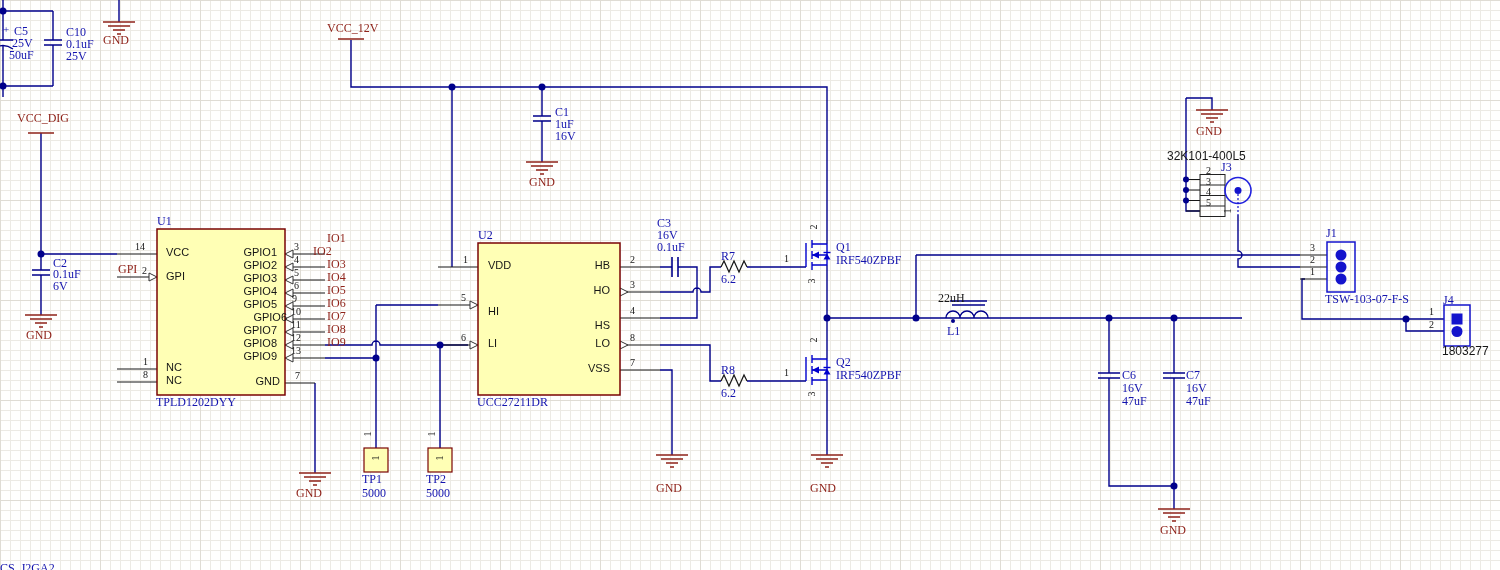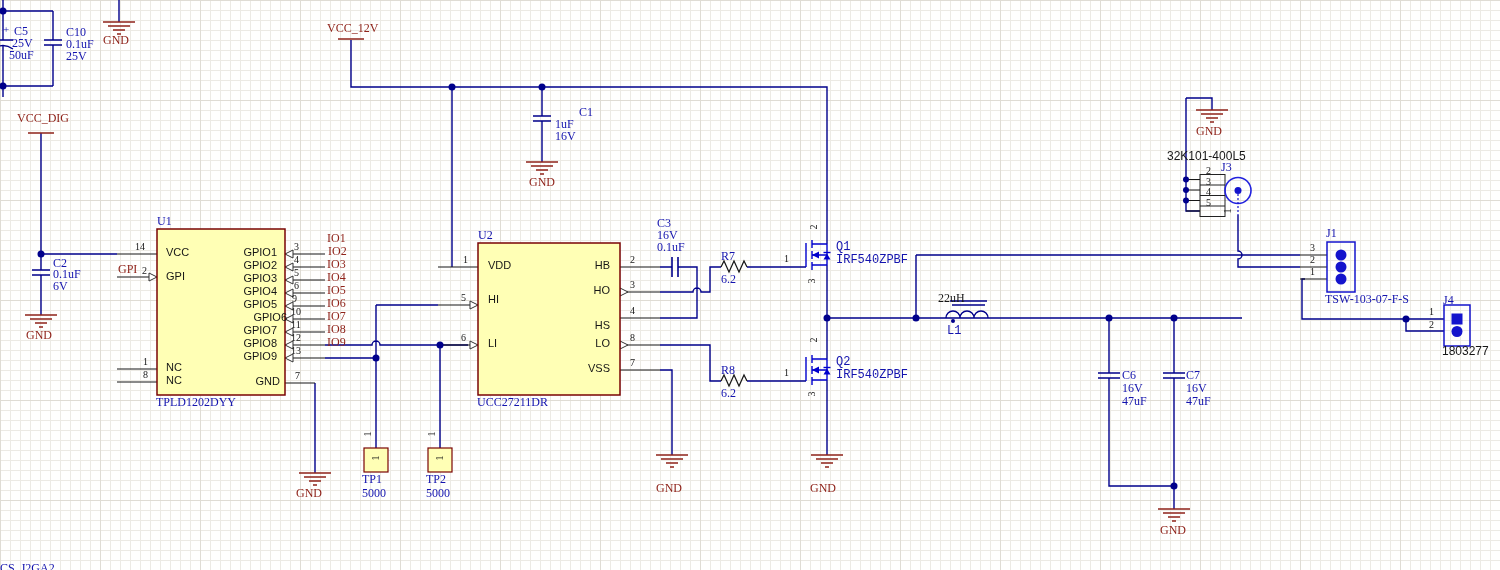--- a/index.html
+++ b/index.html
@@ -12,21 +12,21 @@
       repeating-linear-gradient(to right, #ECEAE4 0 1px, transparent 1px 10px),
       repeating-linear-gradient(to bottom, #ECEAE4 0 1px, transparent 1px 10px);
     font-family:"Liberation Serif",serif;
   }
   svg{position:absolute;left:0;top:0;}
   .lbl{position:absolute;font-family:"Liberation Serif",serif;font-size:12px;line-height:1.05;white-space:nowrap;}
   .b{color:#1313AE}
   .r{color:#8F231A}
   .k{color:#161616}
   .sans{font-family:"Liberation Sans",sans-serif;font-size:11px;color:#161616}
-  .sb{font-family:Liberation Mono, monospace;font-size:12px;color:#1313AE}
+  .sb{font-family:Liberation Serif, serif;font-size:12px;color:#1313AE}
   .sk{font-family:"Liberation Sans",sans-serif;font-size:12px;color:#161616}
   .pn{font-family:"Liberation Serif",serif;font-size:10px;color:#161616}
   .ra{text-align:right}
   .rot{display:flex;align-items:center;justify-content:center;width:12px;height:12px;transform:rotate(-90deg);}
 </style>
 </head>
 <body>
 
 <div id="canvas">
 
@@ -223,50 +223,50 @@
 <div class="lbl pn" style="left:294px;top:255px">4</div>
 <div class="lbl pn" style="left:294px;top:268px">5</div>
 <div class="lbl pn" style="left:294px;top:281px">6</div>
 <div class="lbl pn" style="left:292px;top:294px">9</div>
 <div class="lbl pn" style="left:291px;top:307px">10</div>
 <div class="lbl pn" style="left:291px;top:320px">11</div>
 <div class="lbl pn" style="left:291px;top:333px">12</div>
 <div class="lbl pn" style="left:291px;top:346px">13</div>
 
 <div class="lbl r" style="left:327px;top:232px">IO1</div>
-<div class="lbl r" style="left:328px;top:245px">IO2</div>
+<div class="lbl r" style="left:313px;top:245px">IO2</div>
 <div class="lbl r" style="left:327px;top:258px">IO3</div>
 <div class="lbl r" style="left:327px;top:271px">IO4</div>
 <div class="lbl r" style="left:327px;top:284px">IO5</div>
 <div class="lbl r" style="left:327px;top:297px">IO6</div>
 <div class="lbl r" style="left:327px;top:310px">IO7</div>
 <div class="lbl r" style="left:327px;top:323px">IO8</div>
 <div class="lbl r" style="left:327px;top:336px">IO9</div>
 
 <div class="lbl r" style="left:296px;top:487px">GND</div>
 
 <div class="lbl pn rot" style="left:362px;top:428px">1</div>
 <div class="lbl pn rot" style="left:370px;top:452px;font-size:11px">1</div>
 <div class="lbl b" style="left:362px;top:473px">TP1</div>
 <div class="lbl b" style="left:362px;top:487px">5000</div>
 <div class="lbl pn rot" style="left:426px;top:428px">1</div>
 <div class="lbl pn rot" style="left:434px;top:452px;font-size:11px">1</div>
 <div class="lbl b" style="left:426px;top:473px">TP2</div>
 <div class="lbl b" style="left:426px;top:487px">5000</div>
 
 <div class="lbl r" style="left:327px;top:22px">VCC_12V</div>
-<div class="lbl b" style="left:579px;top:106px">C1</div>
+<div class="lbl b" style="left:555px;top:106px">C1</div>
 <div class="lbl b" style="left:555px;top:118px">1uF</div>
 <div class="lbl b" style="left:555px;top:130px">16V</div>
 <div class="lbl r" style="left:529px;top:176px">GND</div>
 
 <div class="lbl b" style="left:478px;top:229px">U2</div>
 <div class="lbl b" style="left:477px;top:396px">UCC27211DR</div>
 <div class="lbl sans" style="left:488px;top:260px">VDD</div>
-<div class="lbl sans" style="left:488px;top:294px">HI</div>
+<div class="lbl sans" style="left:488px;top:306px">HI</div>
 <div class="lbl sans" style="left:488px;top:338px">LI</div>
 <div class="lbl sans ra" style="left:550px;top:260px;width:60px">HB</div>
 <div class="lbl sans ra" style="left:550px;top:285px;width:60px">HO</div>
 <div class="lbl sans ra" style="left:550px;top:320px;width:60px">HS</div>
 <div class="lbl sans ra" style="left:550px;top:338px;width:60px">LO</div>
 <div class="lbl sans ra" style="left:550px;top:363px;width:60px">VSS</div>
 <div class="lbl pn" style="left:463px;top:255px">1</div>
 <div class="lbl pn" style="left:461px;top:293px">5</div>
 <div class="lbl pn" style="left:461px;top:333px">6</div>
 <div class="lbl pn" style="left:630px;top:255px">2</div>

